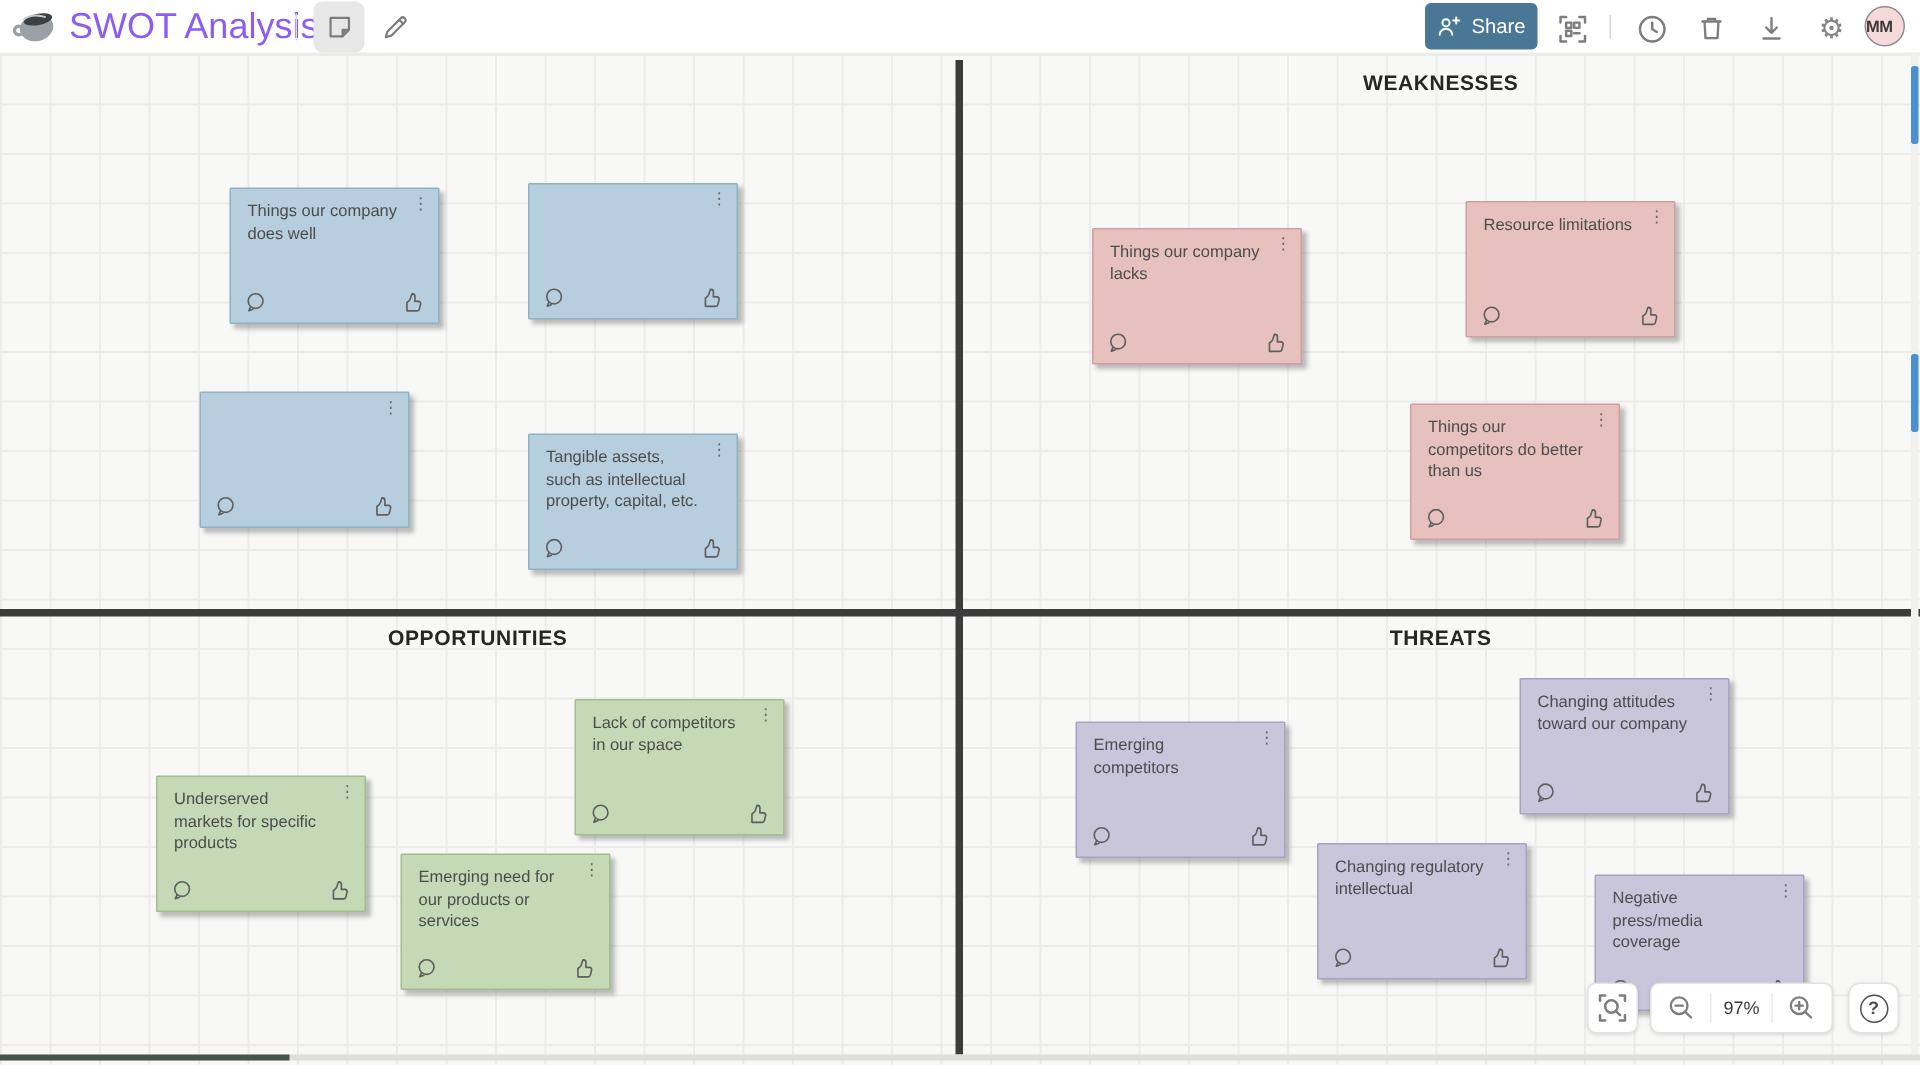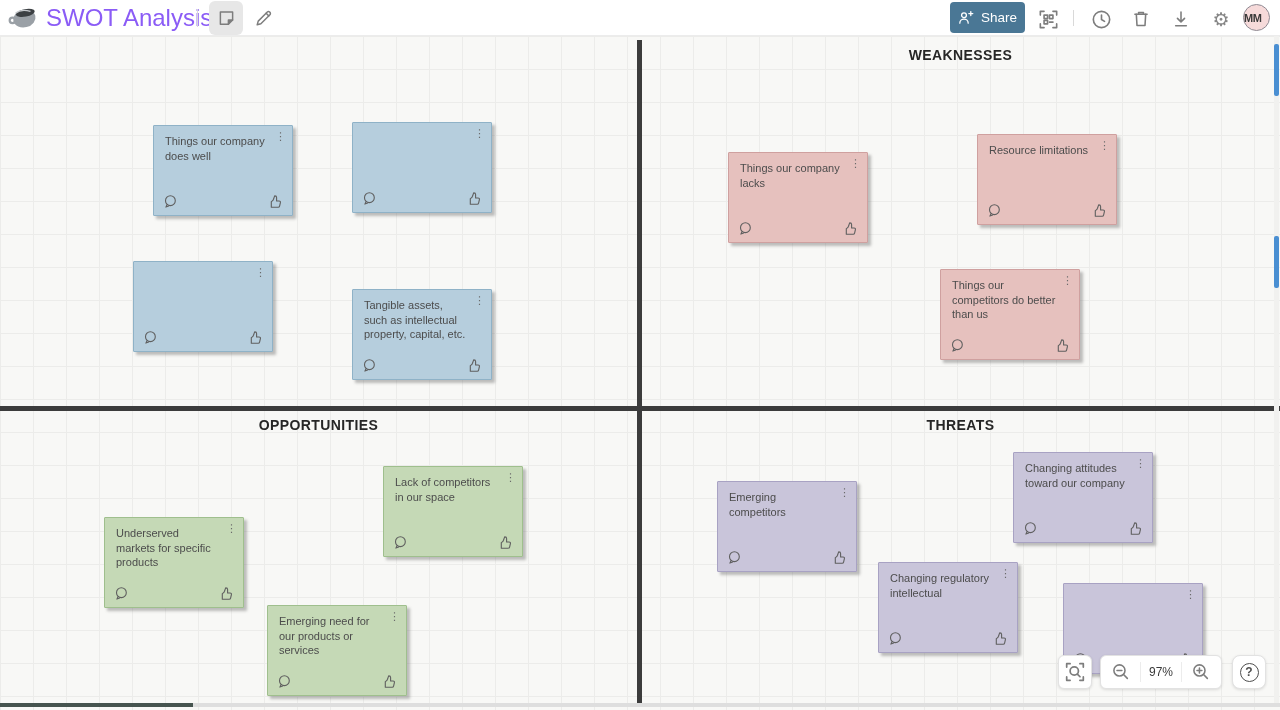--- a/index.html
+++ b/index.html
@@ -232,21 +232,21 @@
         <div class="note-text">Lack of competitors in our space</div>
         <span class="kebab">⋮</span>
         <svg class="nic nic-comment" viewBox="0 0 15 15">
           <circle cx="7.4" cy="6.7" r="4.9"></circle>
           <path d="M4 10.6L2.9 13.1l2.7-1"></path>
         </svg>
         <svg class="nic nic-thumb" viewBox="0 0 15 15">
           <path d="M3.3 13.2V7.9 M3.3 13.2h6.9c.66 0 1.23-.45 1.38-1.1l.83-3.5c.2-.84-.44-1.65-1.3-1.65H8.6V3.6c0-.94-.76-1.7-1.7-1.7h-.25L5.5 5.3c-.3.73-.8 1.36-1.45 1.83l-.75.55"></path>
         </svg>
       </div>
-      <div class="note" style="left: 267px; top: 569px; background: rgb(197, 217, 182); border-color: rgb(159, 191, 141);">
+      <div class="note" style="left: 267px; top: 533px; background: rgb(197, 217, 182); border-color: rgb(159, 191, 141);">
         <div class="note-text">Emerging need for our products or services</div>
         <span class="kebab">⋮</span>
         <svg class="nic nic-comment" viewBox="0 0 15 15">
           <circle cx="7.4" cy="6.7" r="4.9"></circle>
           <path d="M4 10.6L2.9 13.1l2.7-1"></path>
         </svg>
         <svg class="nic nic-thumb" viewBox="0 0 15 15">
           <path d="M3.3 13.2V7.9 M3.3 13.2h6.9c.66 0 1.23-.45 1.38-1.1l.83-3.5c.2-.84-.44-1.65-1.3-1.65H8.6V3.6c0-.94-.76-1.7-1.7-1.7h-.25L5.5 5.3c-.3.73-.8 1.36-1.45 1.83l-.75.55"></path>
         </svg>
       </div>
@@ -277,20 +277,21 @@
         <span class="kebab">⋮</span>
         <svg class="nic nic-comment" viewBox="0 0 15 15">
           <circle cx="7.4" cy="6.7" r="4.9"></circle>
           <path d="M4 10.6L2.9 13.1l2.7-1"></path>
         </svg>
         <svg class="nic nic-thumb" viewBox="0 0 15 15">
           <path d="M3.3 13.2V7.9 M3.3 13.2h6.9c.66 0 1.23-.45 1.38-1.1l.83-3.5c.2-.84-.44-1.65-1.3-1.65H8.6V3.6c0-.94-.76-1.7-1.7-1.7h-.25L5.5 5.3c-.3.73-.8 1.36-1.45 1.83l-.75.55"></path>
         </svg>
       </div>
       <div class="note" style="left: 1063px; top: 547px; background: rgb(201, 197, 218); border-color: rgb(168, 162, 195);">
+        <div class="note-text">Negative press/media coverage</div>
         <span class="kebab">⋮</span>
         <svg class="nic nic-comment" viewBox="0 0 15 15">
           <circle cx="7.4" cy="6.7" r="4.9"></circle>
           <path d="M4 10.6L2.9 13.1l2.7-1"></path>
         </svg>
         <svg class="nic nic-thumb" viewBox="0 0 15 15">
           <path d="M3.3 13.2V7.9 M3.3 13.2h6.9c.66 0 1.23-.45 1.38-1.1l.83-3.5c.2-.84-.44-1.65-1.3-1.65H8.6V3.6c0-.94-.76-1.7-1.7-1.7h-.25L5.5 5.3c-.3.73-.8 1.36-1.45 1.83l-.75.55"></path>
         </svg>
       </div>
     </div>

